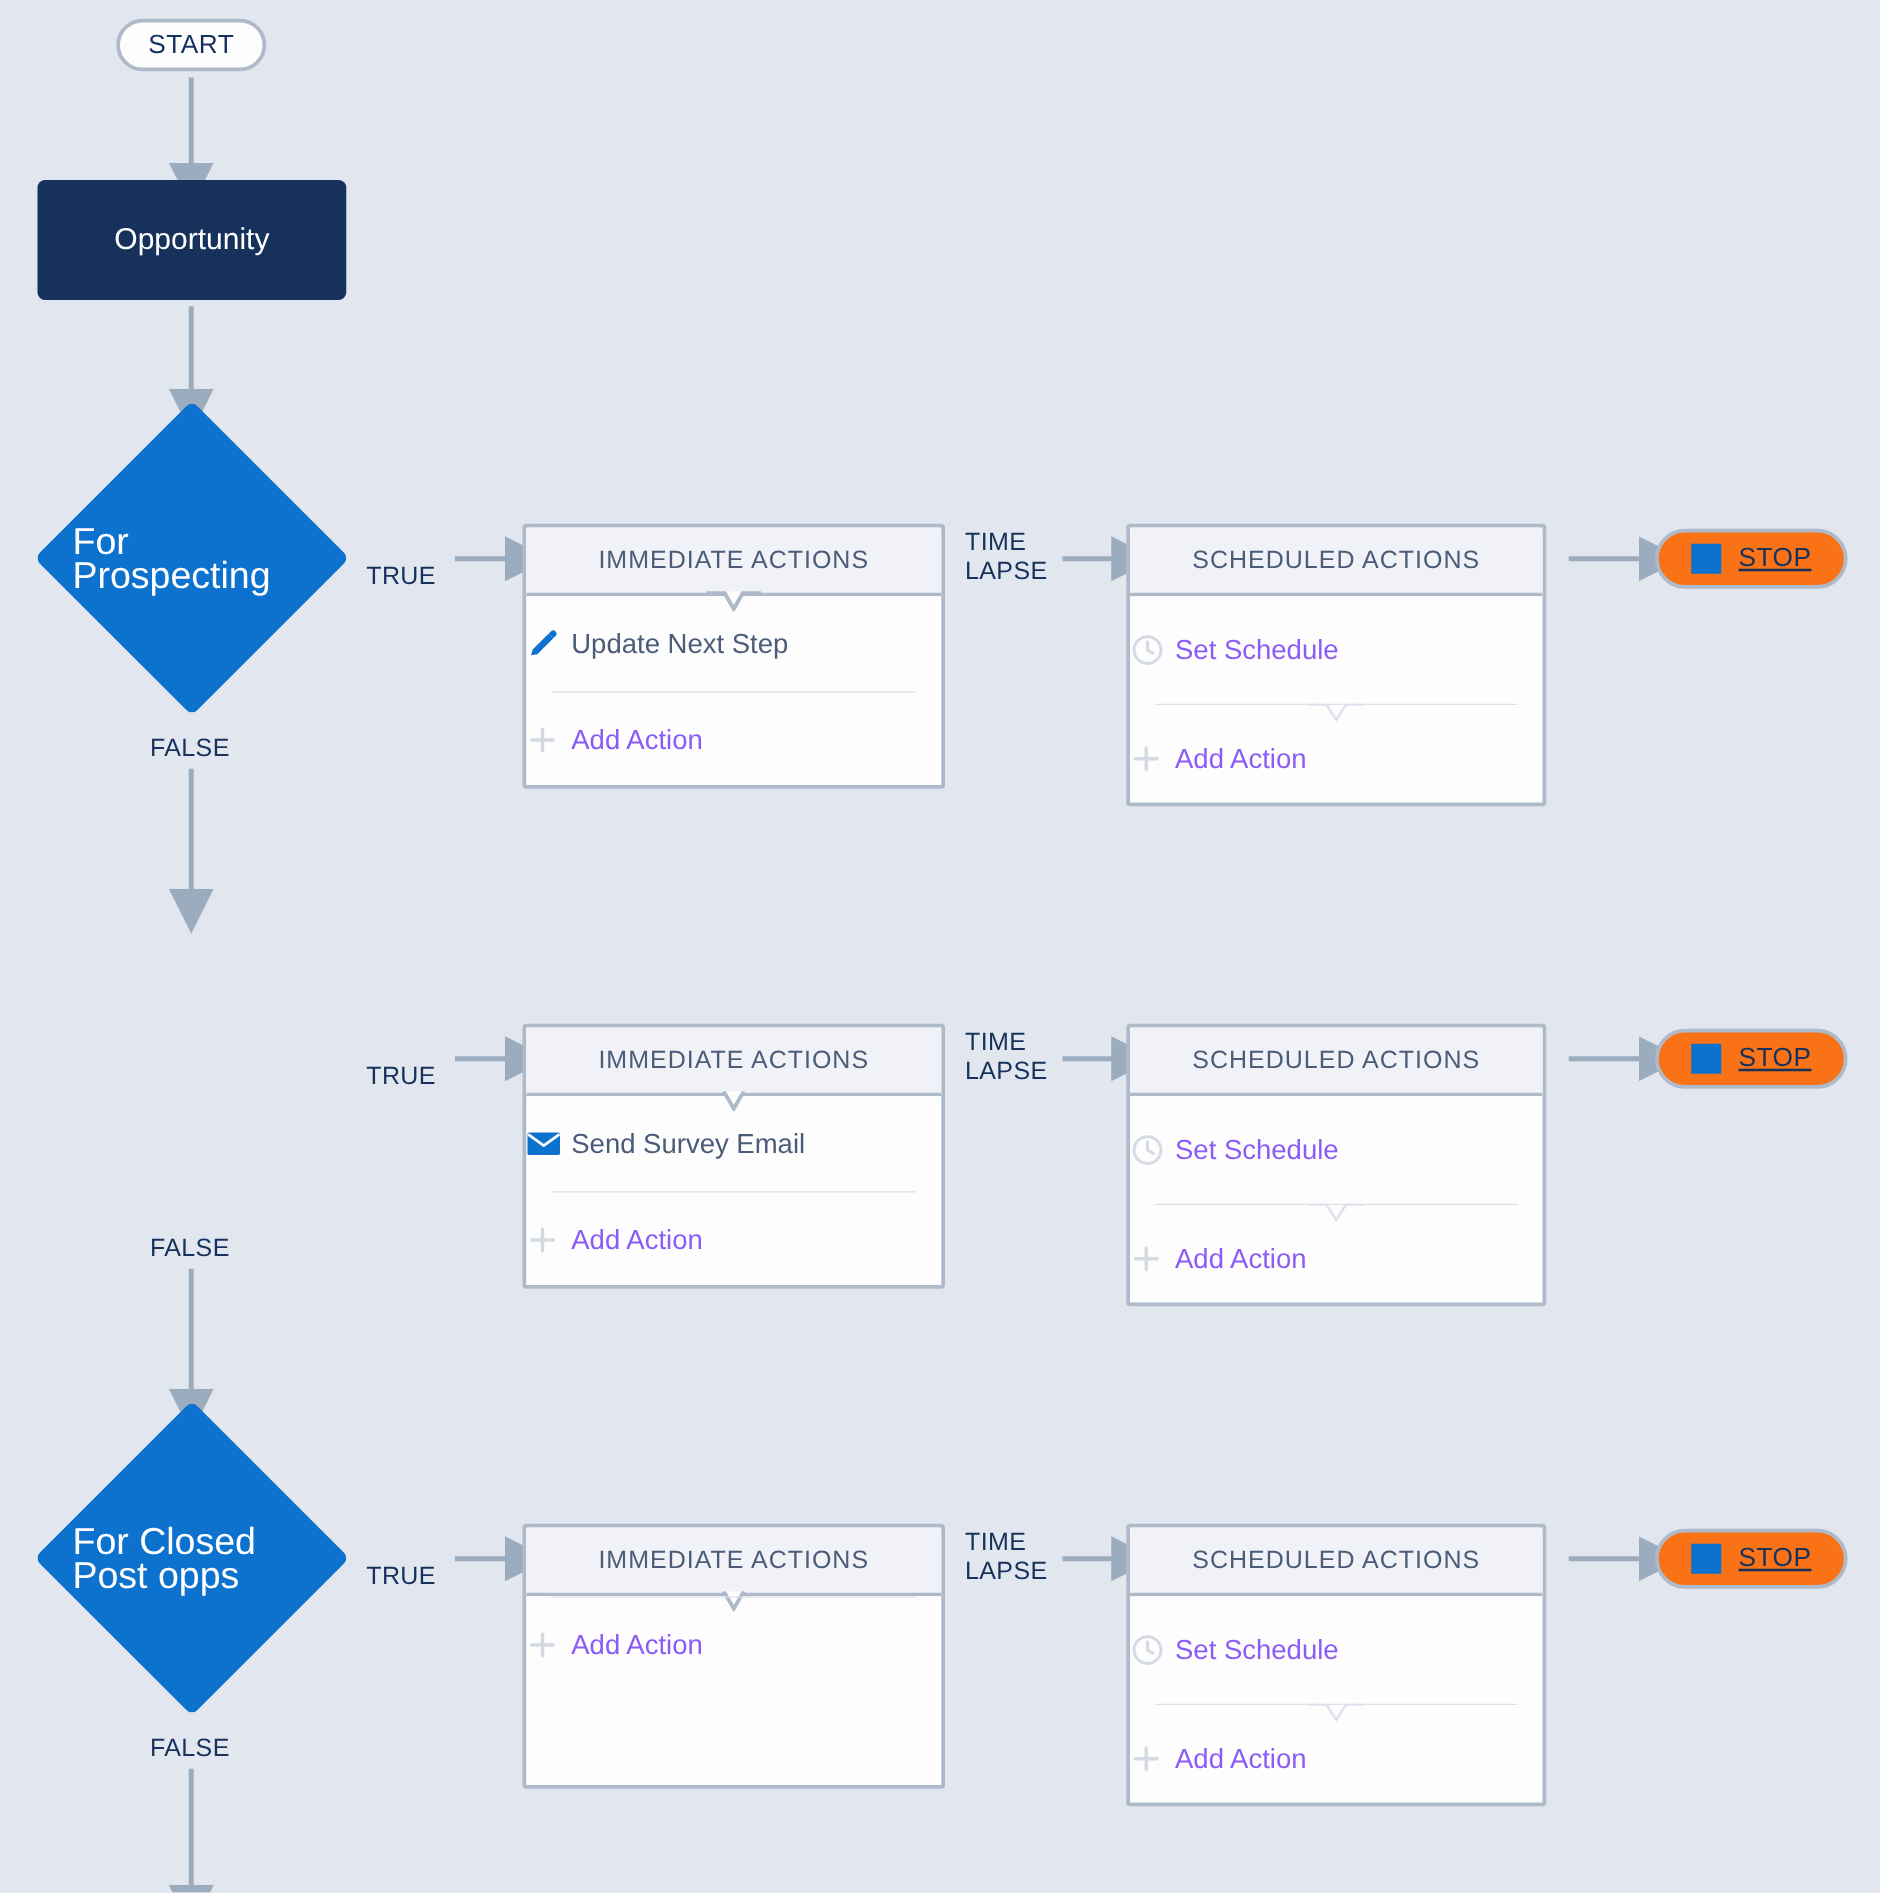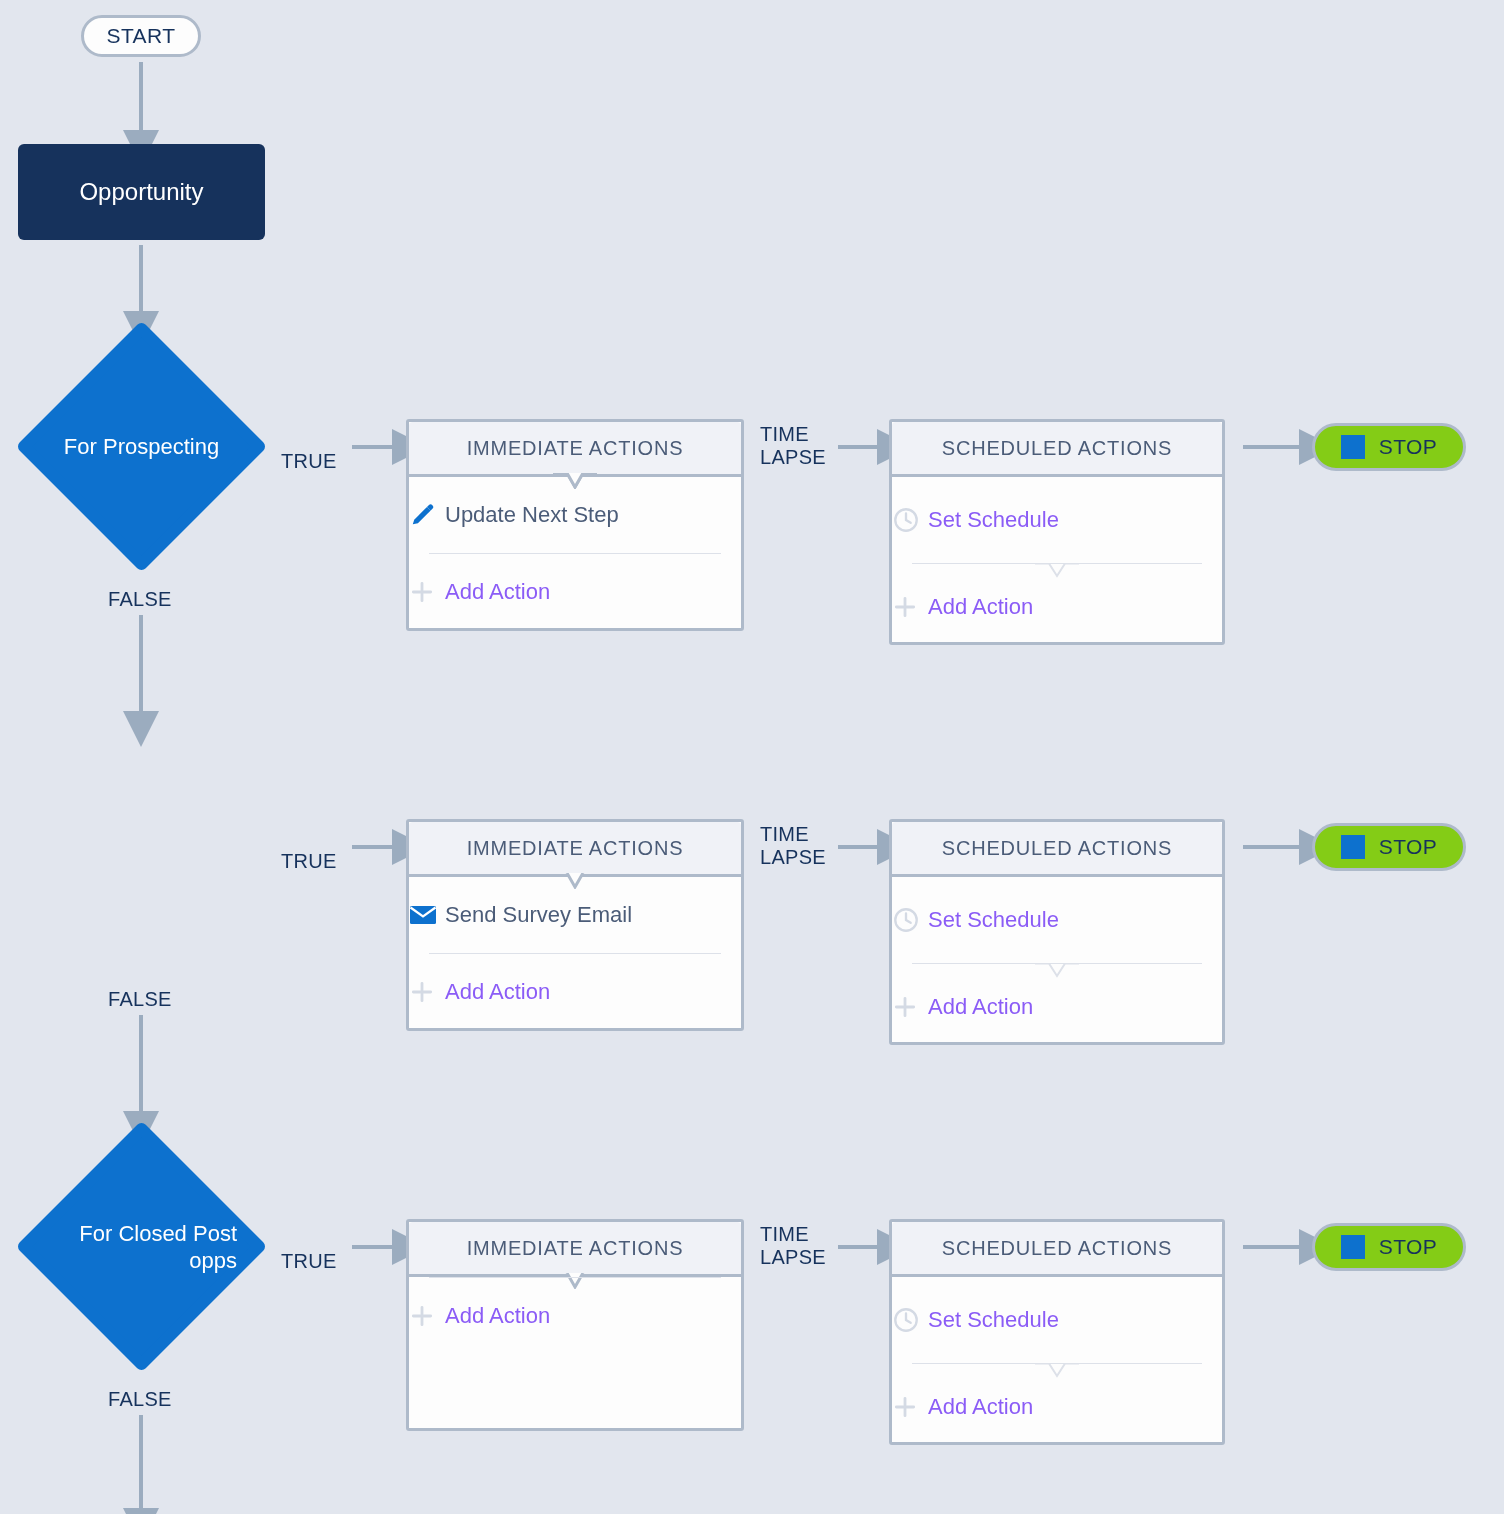--- a/index.html
+++ b/index.html
@@ -3,21 +3,21 @@
 <meta charset="utf-8">
 <style>
   html,body{margin:0;padding:0;}
   body{
     width:1504px;height:1514px;
     background:#e2e6ee;
     font-family:"Liberation Sans", sans-serif;
     overflow:hidden;
     position:relative;
   }
-  #canvas{position:absolute;left:0;top:0;width:1336px;height:1514px;}
+  #canvas{position:absolute;left:12px;top:0;width:1336px;height:1514px;}
 
   .abs{position:absolute;}
 
   
   .start-pill{
     left:81px;top:15px;width:120px;height:42px;
     background:#fdfdfd;
     border:3px solid #aebaca;
     border-radius:22px;
     box-sizing:border-box;
@@ -35,21 +35,21 @@
 
   
   .diamond-wrap{width:247px;height:247px;}
   .diamond-shape{
     position:absolute;left:0;top:0;width:247px;height:247px;
   }
   .diamond-shape svg{display:block;}
   .diamond-label{
     position:absolute;left:0;top:0;width:247px;height:247px;
     display:flex;align-items:center;justify-content:center;
-    text-align:right;color:#fff;font-size:22px;line-height:27px;
+    text-align:left;color:#fff;font-size:30px;line-height:27px;
     padding:0 28px;box-sizing:border-box;
     pointer-events:none;
   }
 
   
   .panel{
     background:#fdfdfd;
     border:3px solid #aebaca;
     border-radius:3px;
     box-sizing:border-box;
@@ -84,26 +84,26 @@
     margin:0 20px;
   }
   .divider .vnotch{
     position:absolute;left:50%;top:0;width:44px;height:15px;margin-left:-22px;
   }
   .divider.plain{margin:0 20px;}
 
   
   .stop-pill{
     width:154px;height:48px;
-    background:#84cc16;
+    background:#f97316;
     border:3px solid #aebaca;
     border-radius:25px;
     box-sizing:border-box;
     display:flex;align-items:center;justify-content:center;gap:14px;
-    color:#16325c;font-size:21px;letter-spacing:.4px;
+    color:#16325c;font-size:21px;letter-spacing:.4px;text-decoration:underline;
   }
   .stop-sq{width:24px;height:24px;background:#0d71ce;display:block;}
 
   
   .edge-label{
     color:#16325c;font-size:20px;line-height:23px;letter-spacing:.3px;
     white-space:pre-line;
   }
 
   

